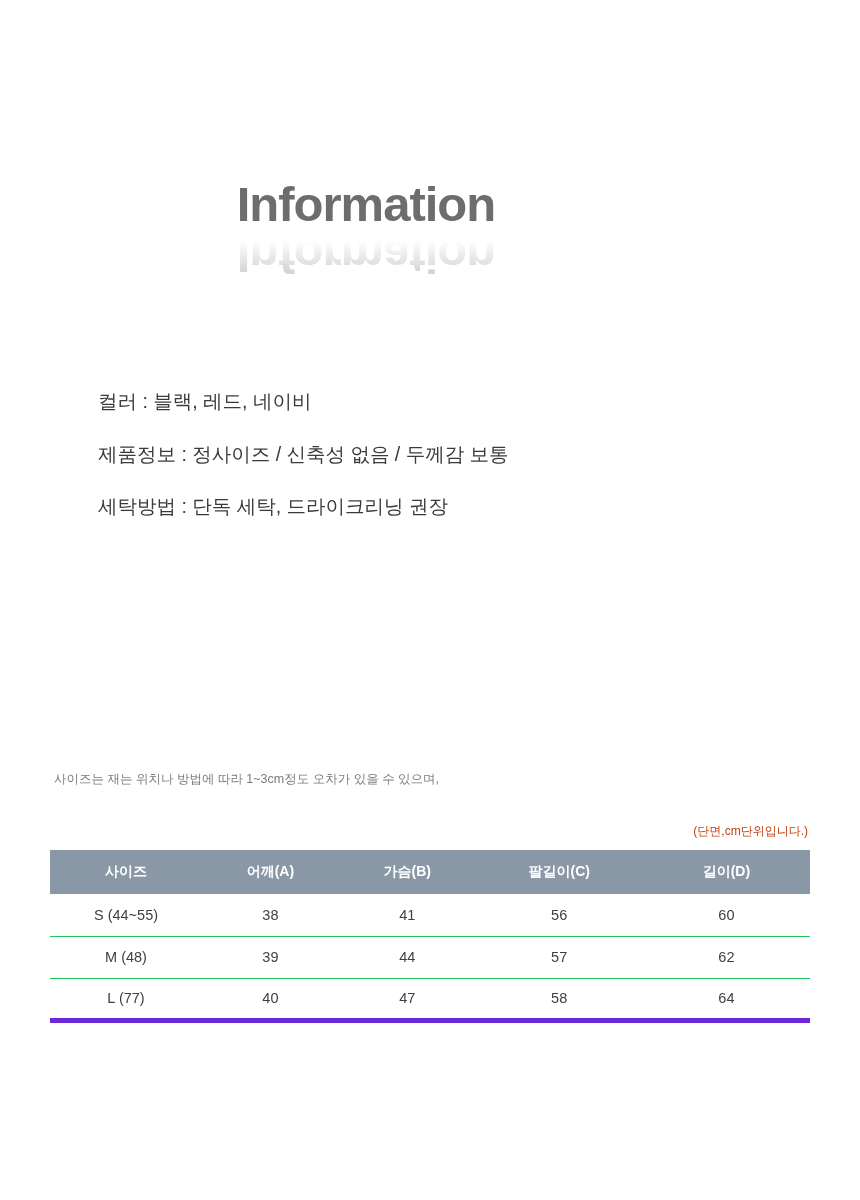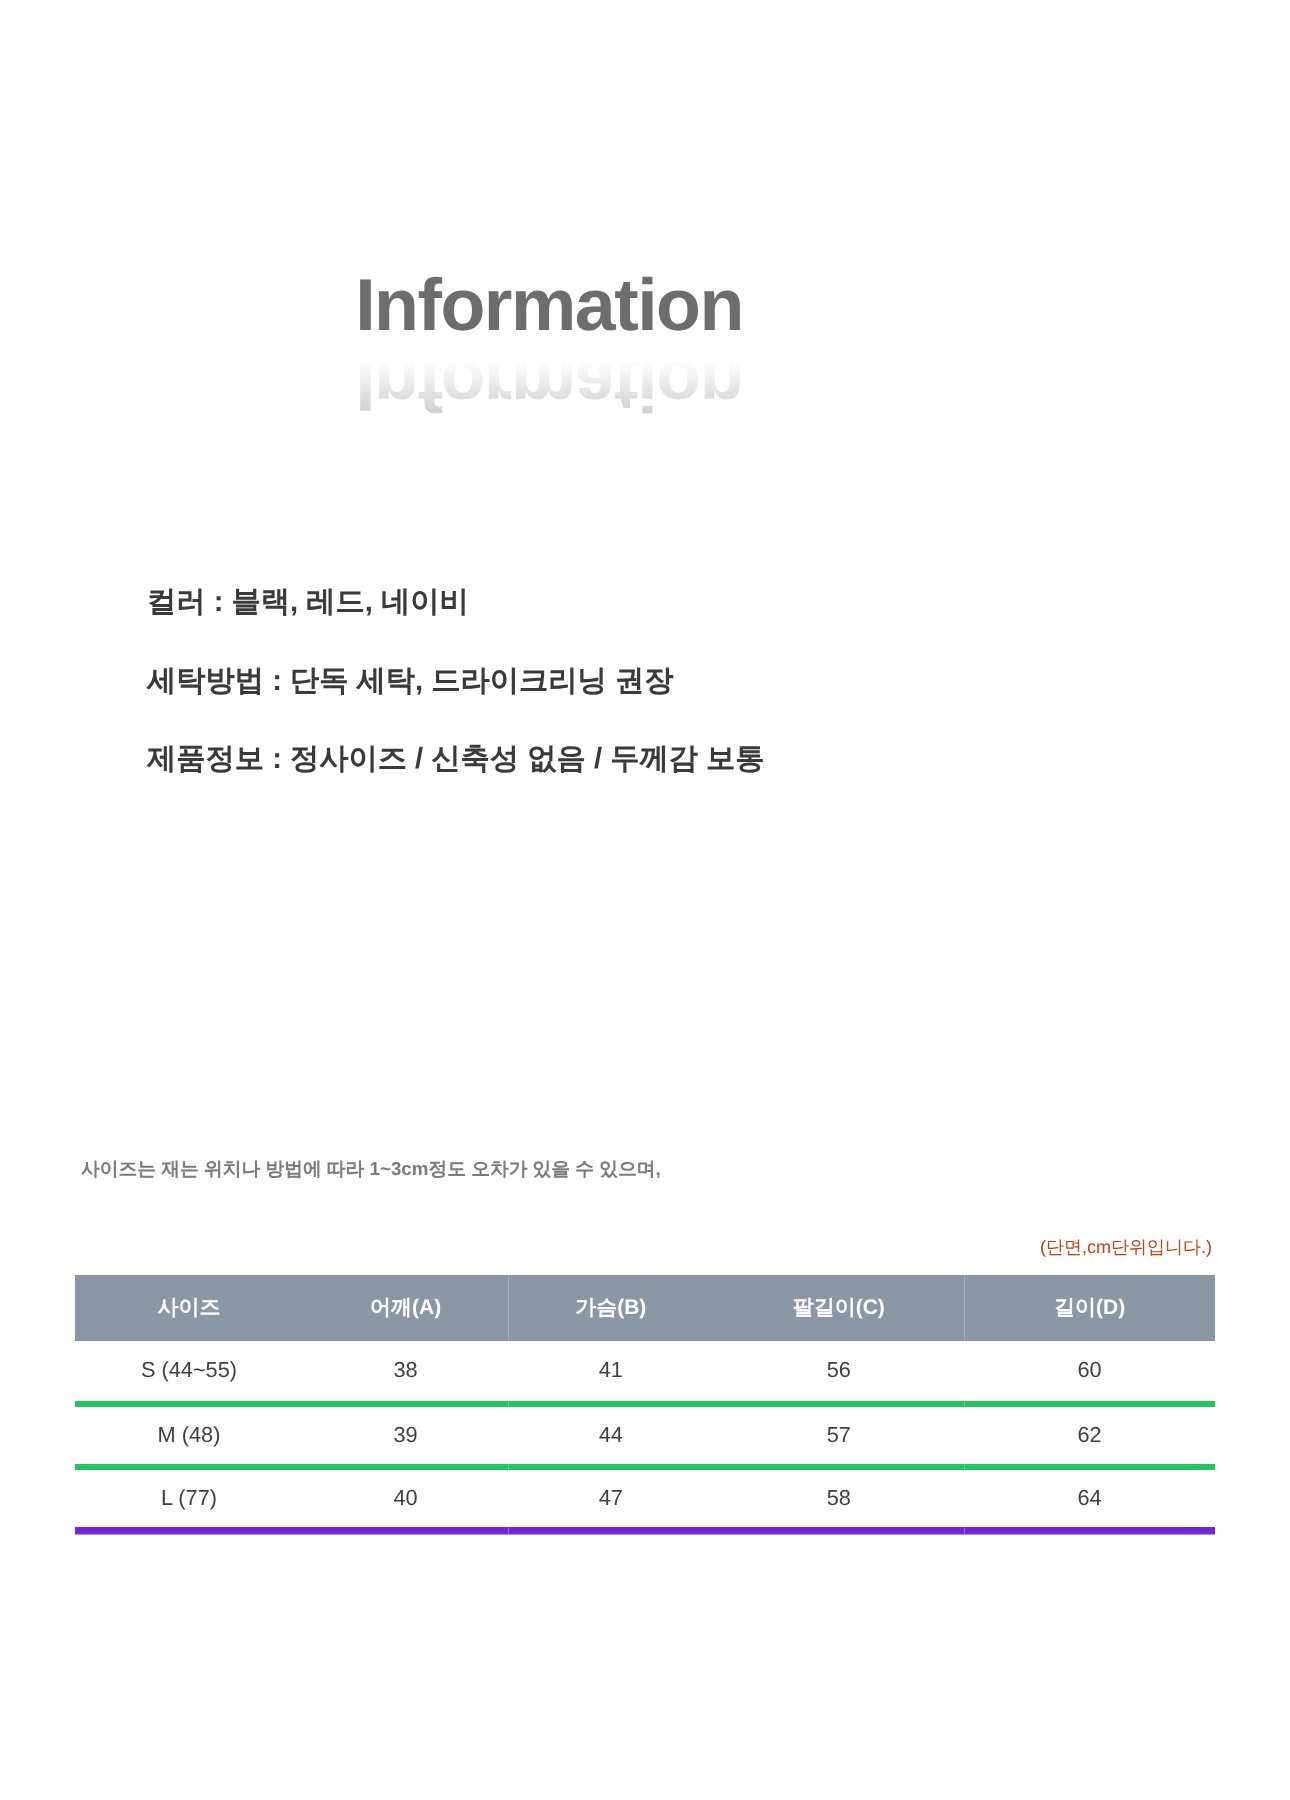--- a/index.html
+++ b/index.html
@@ -54,34 +54,33 @@
     position: absolute;
     top: 392px;
     left: 98px;
     width: 660px;
   }
   .info-line {
     font-size: 19.5px;
     color: #3a3a3a;
     line-height: 1;
     margin-bottom: 33px;
-    font-weight: 700;
+    font-weight: 400;
     white-space: nowrap;
   }
   .info-line.indent {
     padding-left: 112px;
   }
 
   
   .notice-block {
     position: absolute;
     top: 770px;
     left: 54px;
     width: 760px;
-    font-weight: bold;
   }
   .notice-line {
     font-size: 12.5px;
     color: #7b7b7b;
     line-height: 19px;
     white-space: nowrap;
   }
 
   
   .unit-note {
@@ -109,21 +108,21 @@
     font-weight: bold;
     height: 44px;
     text-align: center;
     border: none;
   }
   .size-table td {
     font-size: 14.5px;
     color: #3f3f3f;
     height: 42px;
     text-align: center;
-    border-bottom: 4px solid #22c55e;
+    border-bottom: 1px solid #22c55e;
     background: #ffffff;
   }
   .size-table tbody tr:last-child td {
     border-bottom: 5px solid #6d28d9;
   }
   .col-size { width: 20%; }
   .col-a { width: 18%; }
   .col-b { width: 18%; }
   .col-c { width: 22%; }
   .col-d { width: 22%; }
@@ -131,22 +130,22 @@
 </head>
 <body>
 
 <div class="title-block">
   <span class="title-main">Information</span>
   <span class="title-reflection">Information</span>
 </div>
 
 <div class="info-block">
   <div class="info-line">컬러 : 블랙, 레드, 네이비</div>
+  <div class="info-line">제품정보 : 정사이즈 / 신축성 없음 / 두께감 보통</div>
   <div class="info-line">세탁방법 : 단독 세탁, 드라이크리닝 권장</div>
-  <div class="info-line">제품정보 : 정사이즈 / 신축성 없음 / 두께감 보통</div>
 </div>
 
 <div class="notice-block">
   <div class="notice-line">사이즈는 재는 위치나 방법에 따라 1~3cm정도 오차가 있을 수 있으며,</div>
 </div>
 
 <div class="unit-note">(단면,cm단위입니다.)</div>
 
 <table class="size-table">
   <thead>

